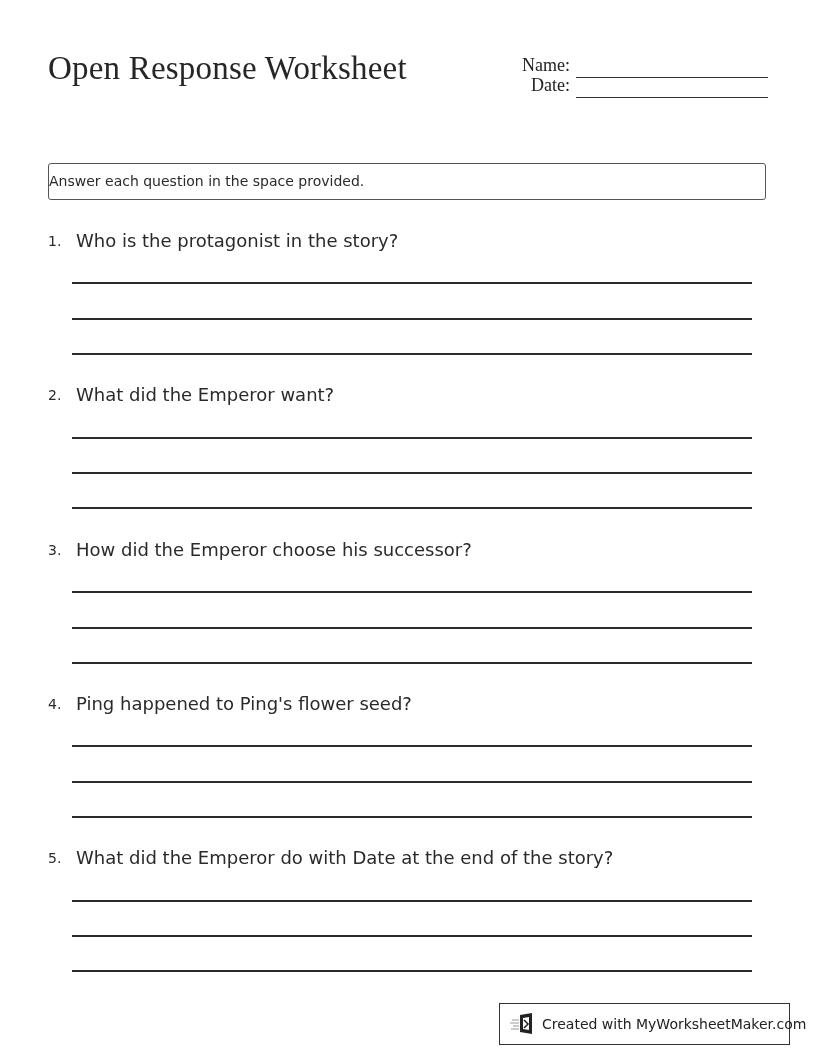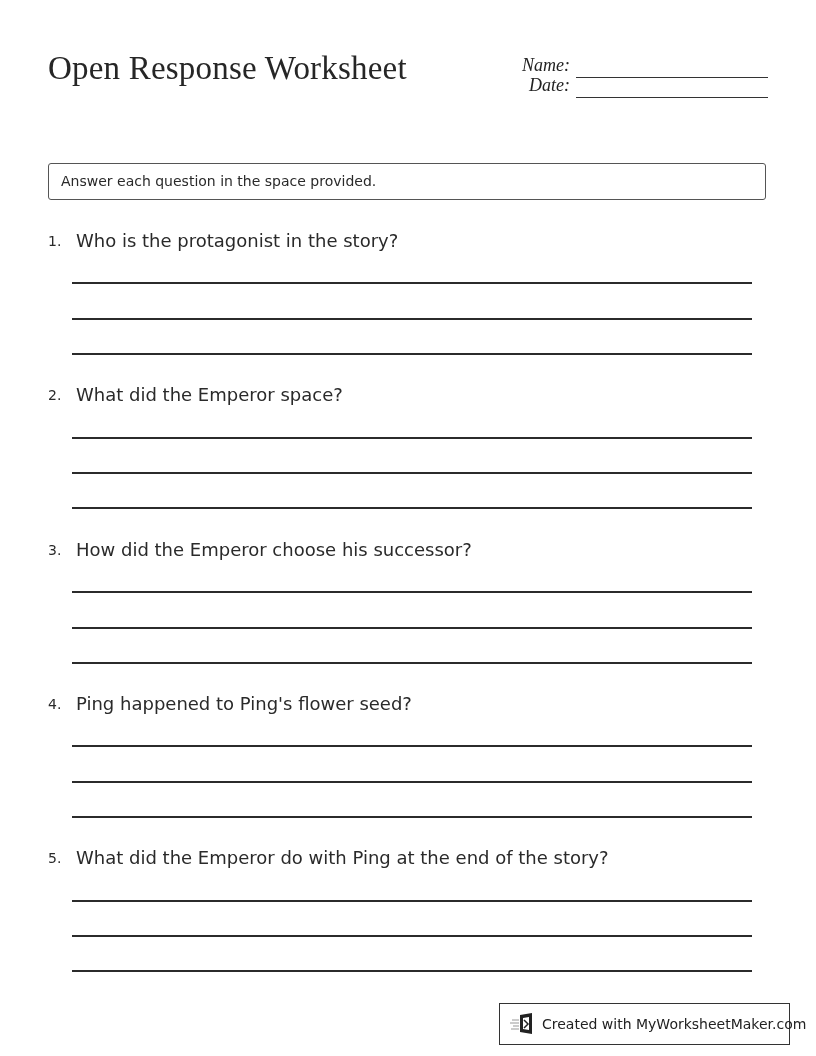--- a/index.html
+++ b/index.html
@@ -25,21 +25,20 @@
       color: #262626;
       margin: 0;
       line-height: 40px;
       font-family: Liberation Serif, serif;
     }
     .field-row {
       position: absolute;
       left: 500px;
       width: 268px;
       height: 26px;
-      font-style: italic;
     }
     .field-label {
       position: absolute;
       right: 198px;
       bottom: 2px;
       font-family: "Liberation Serif", serif;
       font-size: 18px;
       color: #222;
       white-space: nowrap;
     }
@@ -55,21 +54,20 @@
       position: absolute;
       left: 48px;
       top: 163px;
       width: 718px;
       height: 37px;
       border: 1.5px solid #555;
       border-radius: 3px;
       box-sizing: border-box;
       font-size: 14px;
       line-height: 35px;
-      padding-left: 12px;
       color: #2a2a2a;
     }
     .question {
       position: absolute;
       left: 48px;
       width: 720px;
     }
     .q-num {
       position: absolute;
       left: 0;
@@ -137,21 +135,21 @@
 <div class="question" style="top:232px;">
   <span class="q-num">1.</span>
   <span class="q-text">Who is the protagonist in the story?</span>
   <div class="answer-line" style="top:50px;"></div>
   <div class="answer-line" style="top:86px;"></div>
   <div class="answer-line" style="top:121px;"></div>
 </div>
 
 <div class="question" style="top:386px;">
   <span class="q-num">2.</span>
-  <span class="q-text">What did the Emperor space?</span>
+  <span class="q-text">What did the Emperor want?</span>
   <div class="answer-line" style="top:51px;"></div>
   <div class="answer-line" style="top:86px;"></div>
   <div class="answer-line" style="top:121px;"></div>
 </div>
 
 <div class="question" style="top:541px;">
   <span class="q-num">3.</span>
   <span class="q-text">How did the Emperor choose his successor?</span>
   <div class="answer-line" style="top:50px;"></div>
   <div class="answer-line" style="top:86px;"></div>
@@ -161,21 +159,21 @@
 <div class="question" style="top:695px;">
   <span class="q-num">4.</span>
   <span class="q-text">Ping happened to Ping's flower seed?</span>
   <div class="answer-line" style="top:50px;"></div>
   <div class="answer-line" style="top:86px;"></div>
   <div class="answer-line" style="top:121px;"></div>
 </div>
 
 <div class="question" style="top:849px;">
   <span class="q-num">5.</span>
-  <span class="q-text">What did the Emperor do with Ping at the end of the story?</span>
+  <span class="q-text">What did the Emperor do with Date at the end of the story?</span>
   <div class="answer-line" style="top:51px;"></div>
   <div class="answer-line" style="top:86px;"></div>
   <div class="answer-line" style="top:121px;"></div>
 </div>
 
 <div class="badge">
   <span class="badge-icon">
     <svg width="26" height="24" viewBox="0 0 26 24">
       <line x1="2" y1="8" x2="9" y2="8" stroke="#999" stroke-width="1"></line>
       <line x1="0" y1="11" x2="9" y2="11" stroke="#999" stroke-width="1"></line>

